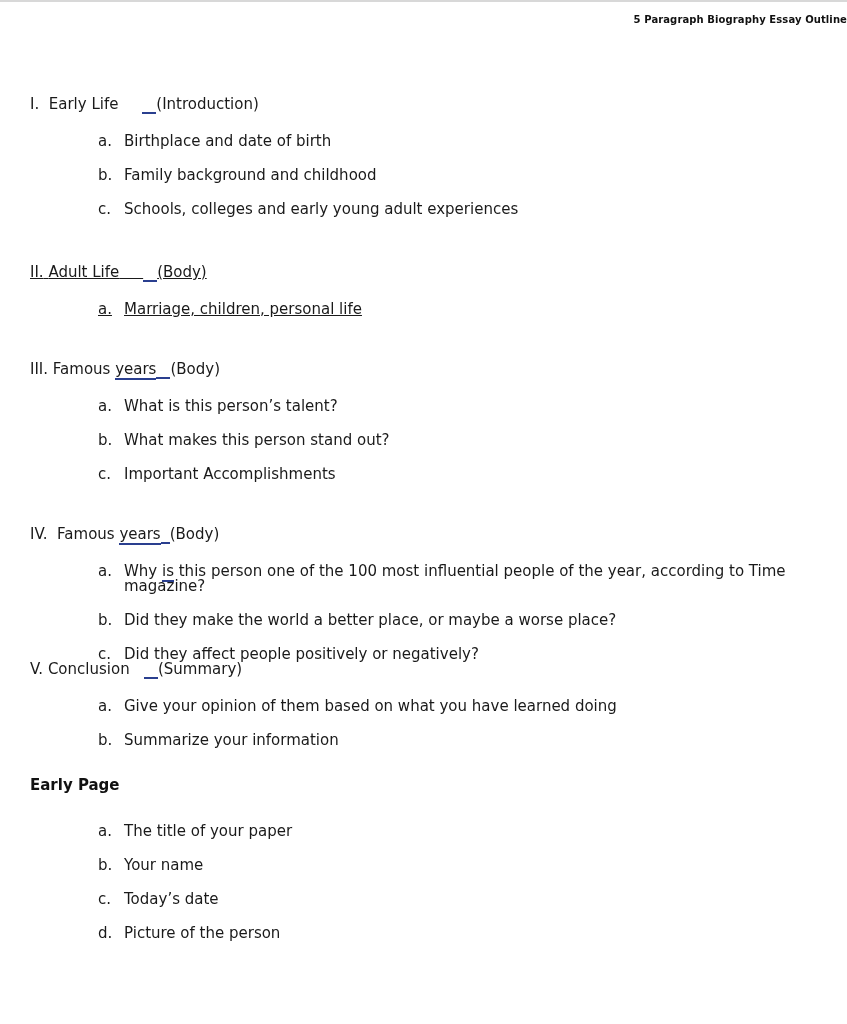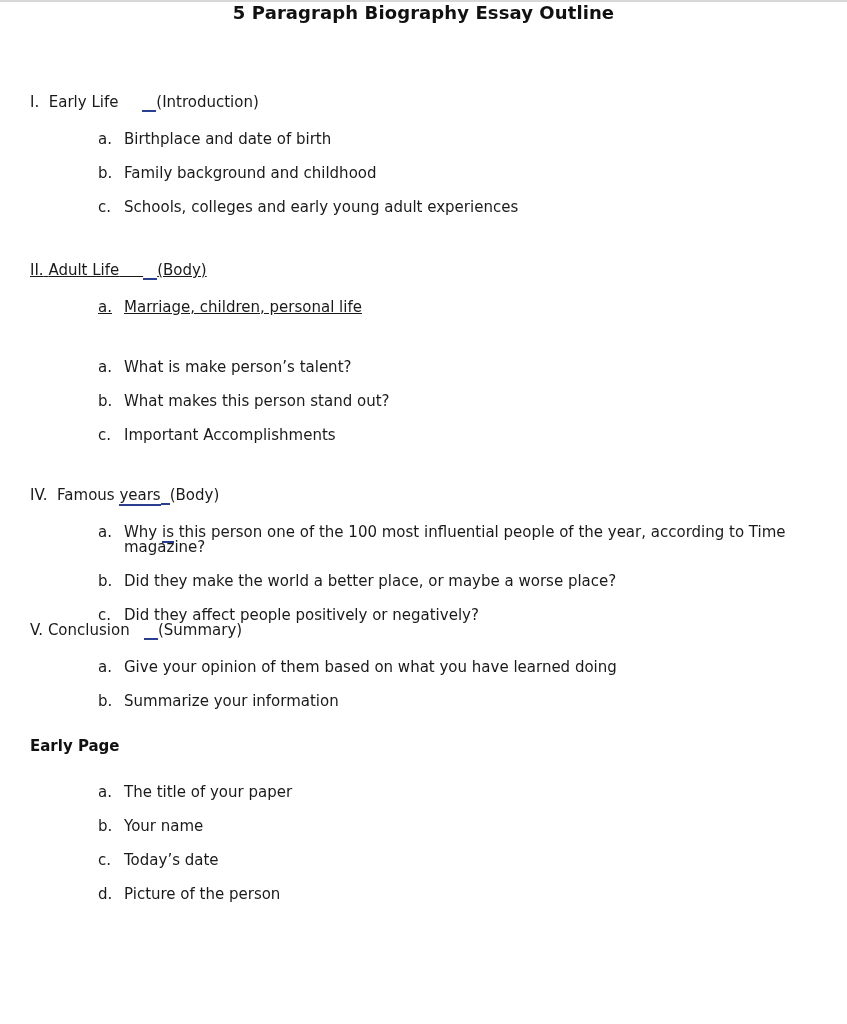--- a/index.html
+++ b/index.html
@@ -18,26 +18,26 @@
   .page {
     position: relative;
     width: 847px;
     height: 1024px;
     background: #ffffff;
     border-top: 2px solid #d8d8d8;
     box-sizing: border-box;
     overflow: hidden;
   }
   .doc-title {
-    text-align: center;
+    text-align: right;
     font-weight: bold;
-    font-size: 18px;
+    font-size: 10px;
     letter-spacing: 0.1px;
     margin: 0;
-    padding-top: 0;
+    padding-top: 12px;
     color: #111111;
   }
   .body-area {
     padding: 0 22px 0 30px;
   }
   .section {
     margin: 0;
   }
   .section-heading {
     font-size: 15px;
@@ -128,24 +128,25 @@
       <div class="section-heading"><span>II.</span> <span>Adult Life</span>     <span class="blue-dash" style="width:14px;">&nbsp;</span><span>(Body)</span></div>
       <ul class="sub-list" style="margin-top:20px;">
         <li class="sub-item" style="margin-left:68px;">
           <span class="marker">a.</span>
           <span class="sub-text">Marriage, children, personal life</span>
         </li>
       </ul>
     </div>
 
     <div class="section" style="margin-top:45px;">
-      <ul class="sub-list" style="margin-top:20px;">
-        <li class="sub-item" style="margin-left:68px;">
-          <span class="marker">a.</span>
-          <span class="sub-text">What is make person’s talent?</span>
+      <div class="section-heading"><span>III.</span> <span>Famous </span><span class="blue-underline">years</span><span class="blue-gap" style="width:14px;">&nbsp;</span><span>(Body)</span></div>
+      <ul class="sub-list" style="margin-top:20px;">
+        <li class="sub-item" style="margin-left:68px;">
+          <span class="marker">a.</span>
+          <span class="sub-text">What is this person’s talent?</span>
         </li>
         <li class="sub-item" style="margin-left:68px;margin-top:19px;">
           <span class="marker">b.</span>
           <span class="sub-text">What makes this person stand out?</span>
         </li>
         <li class="sub-item" style="margin-left:68px;margin-top:19px;">
           <span class="marker">c.</span>
           <span class="sub-text">Important Accomplishments</span>
         </li>
       </ul>

